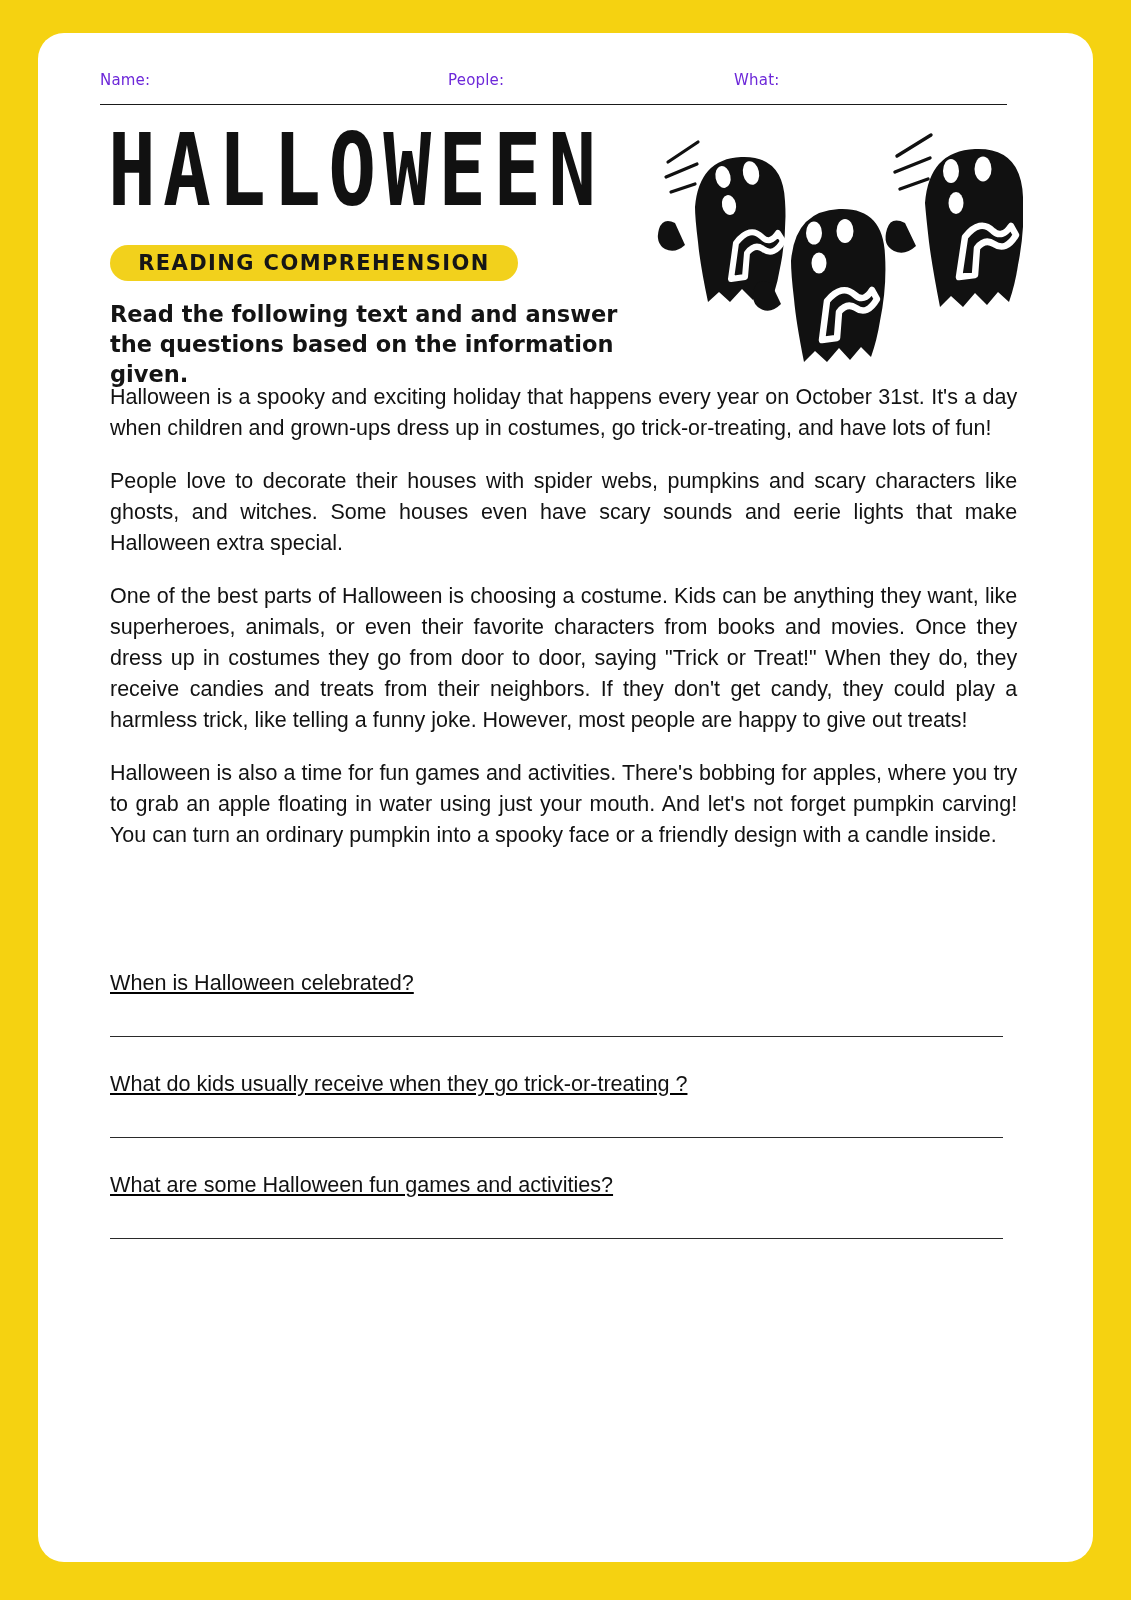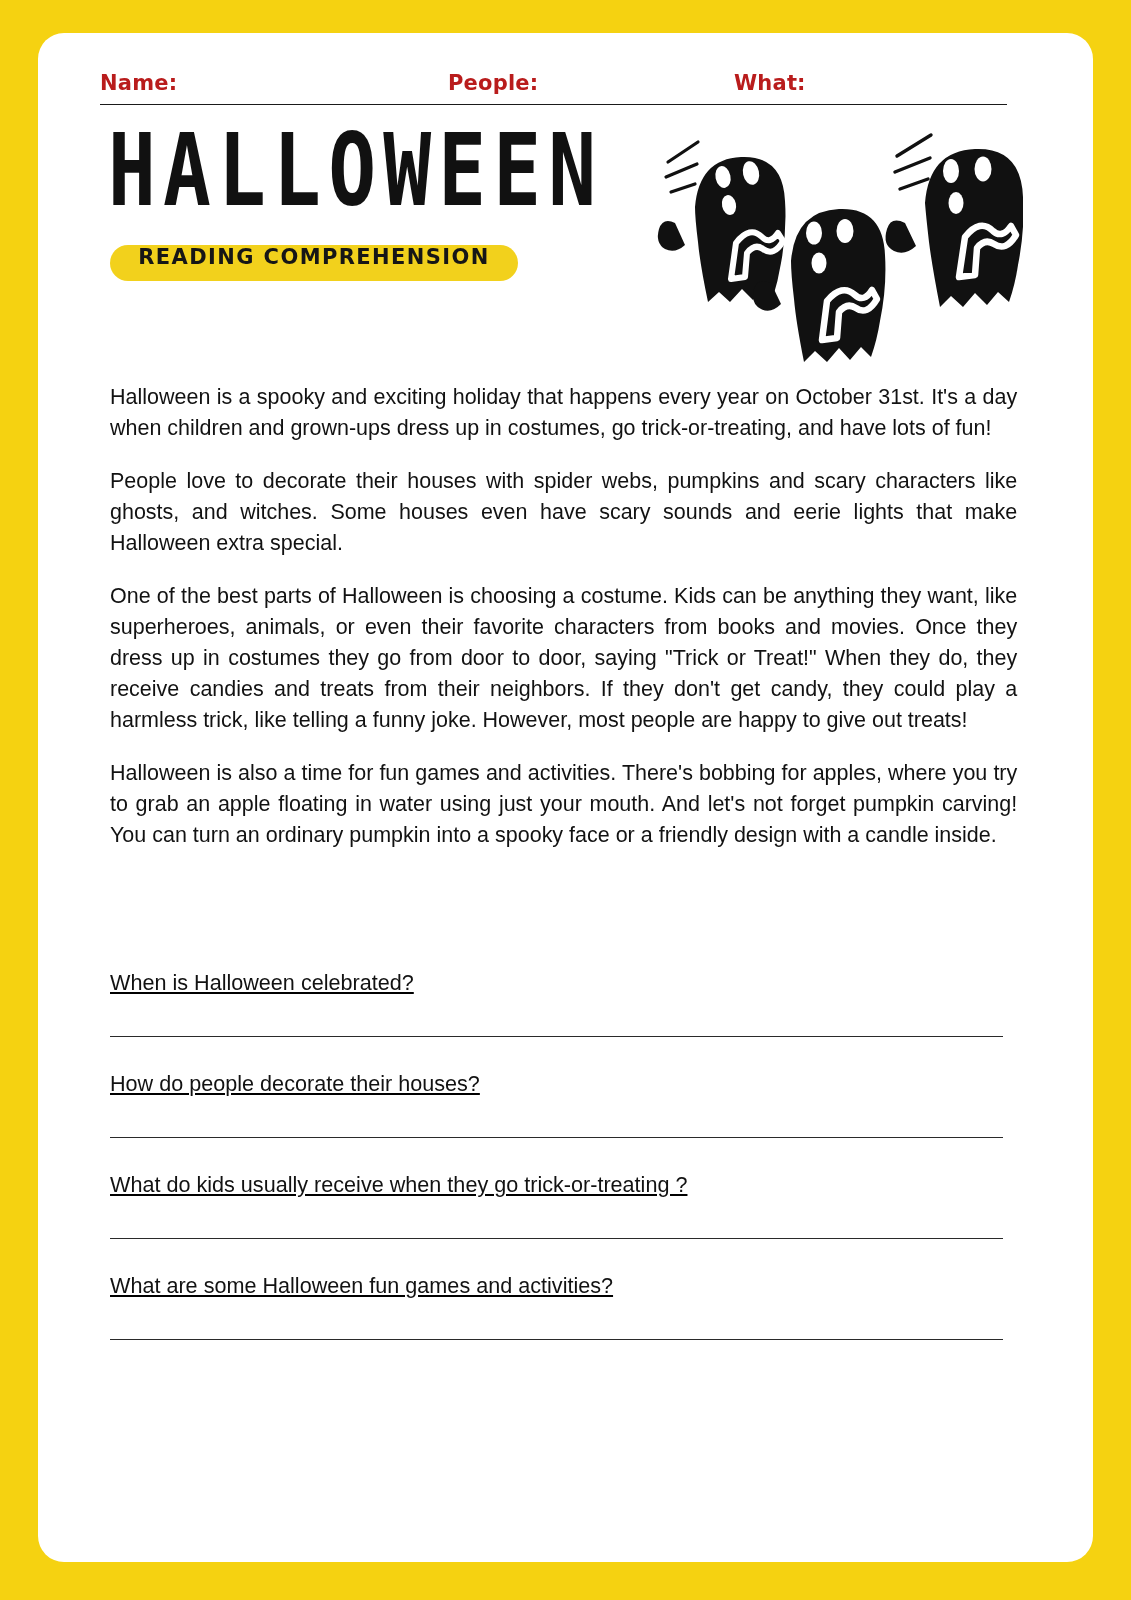--- a/index.html
+++ b/index.html
@@ -15,23 +15,23 @@
     width:1055px; height:1529px;
     background:#FFFFFF;
     border-radius:26px;
   }
   
   .hdr {
     position:absolute; left:62px; top:38px; width:905px; height:34px;
   }
   .hdr-field {
     position:absolute; top:0;
-    font-size:21px; color:#b91c1c; letter-spacing:.2px;
+    font-size:15px; color:#6d28d9; letter-spacing:.2px;
     font-family:"DejaVu Sans", sans-serif;
-    font-weight:700;
+    font-weight:400;
   }
   .hf-name  { left:0px;   }
   .hf-grade { left:348px; }
   .hf-date  { left:634px; }
   .hdr-rule {
     position:absolute; left:62px; top:71px; width:907px;
     border-bottom:1.6px solid #1A1A1A;
   }
   
   .titlewrap { position:absolute; left:70px; top:88px; width:470px; }
@@ -44,21 +44,21 @@
     color:#111111;
     transform:scaleY(1.28) scaleX(1.02);
     transform-origin:left top;
     white-space:nowrap;
   }
   .badge {
     position:absolute; left:72px; top:212px;
     width:408px; height:36px;
     background:#F2D11C;
     border-radius:18px;
-    display:flex; align-items:flex-start; justify-content:center;
+    display:flex; align-items:center; justify-content:center;
   }
   .badge span {
     font-family:"DejaVu Sans", sans-serif;
     font-weight:700;
     font-size:21px;
     letter-spacing:1.4px;
     color:#161616;
   }
   .instr {
     position:absolute; left:72px; top:266px; width:545px;
@@ -111,20 +111,21 @@
     <div class="hdr-field hf-date">What:</div>
   </div>
   <div class="hdr-rule"></div>
 
   <div class="titlewrap">
     <div class="title">HALLOWEEN</div>
   </div>
   <div class="badge">
     <span>READING COMPREHENSION</span>
   </div>
+  <div class="instr">Read the following text and and answer the questions based on the information given.</div>
 
   <div class="ghosts">
     <svg width="400" height="250" viewBox="0 0 400 250">
       <g>
         <g stroke="#111" stroke-width="3.2" stroke-linecap="round">
           <line x1="45" y1="47" x2="75" y2="27"></line>
           <line x1="43" y1="62" x2="74" y2="49"></line>
           <line x1="48" y1="77" x2="72" y2="69"></line>
         </g>
         <path d="M52 108 q-12 -6 -16 6 q-4 14 6 20 q10 5 20 -4 z" fill="#111"></path>
@@ -175,24 +176,20 @@
     <p class="para">One of the best parts of Halloween is choosing a costume. Kids can be anything they want, like superheroes, animals, or even their favorite characters from books and movies. Once they dress up in costumes they go from door to door, saying "Trick or Treat!" When they do, they receive candies and treats from their neighbors. If they don't get candy, they could play a harmless trick, like telling a funny joke. However, most people are happy to give out treats!</p>
     <p class="para">Halloween is also a time for fun games and activities. There's bobbing for apples, where you try to grab an apple floating in water using just your mouth. And let's not forget pumpkin carving! You can turn an ordinary pumpkin into a spooky face or a friendly design with a candle inside.</p>
   </div>
 
   <div class="qs">
     <div class="qblock">
       <div class="qtext">When is Halloween celebrated?</div>
       <div class="qline"></div>
     </div>
     <div class="qblock">
-      <div class="qtext">How do people decorate their houses?</div>
-      <div class="qline"></div>
-    </div>
-    <div class="qblock">
       <div class="qtext">What do kids usually receive when they go trick-or-treating ?</div>
       <div class="qline"></div>
     </div>
     <div class="qblock">
       <div class="qtext">What are some Halloween fun games and activities?</div>
       <div class="qline"></div>
     </div>
   </div>
 
 </div>

